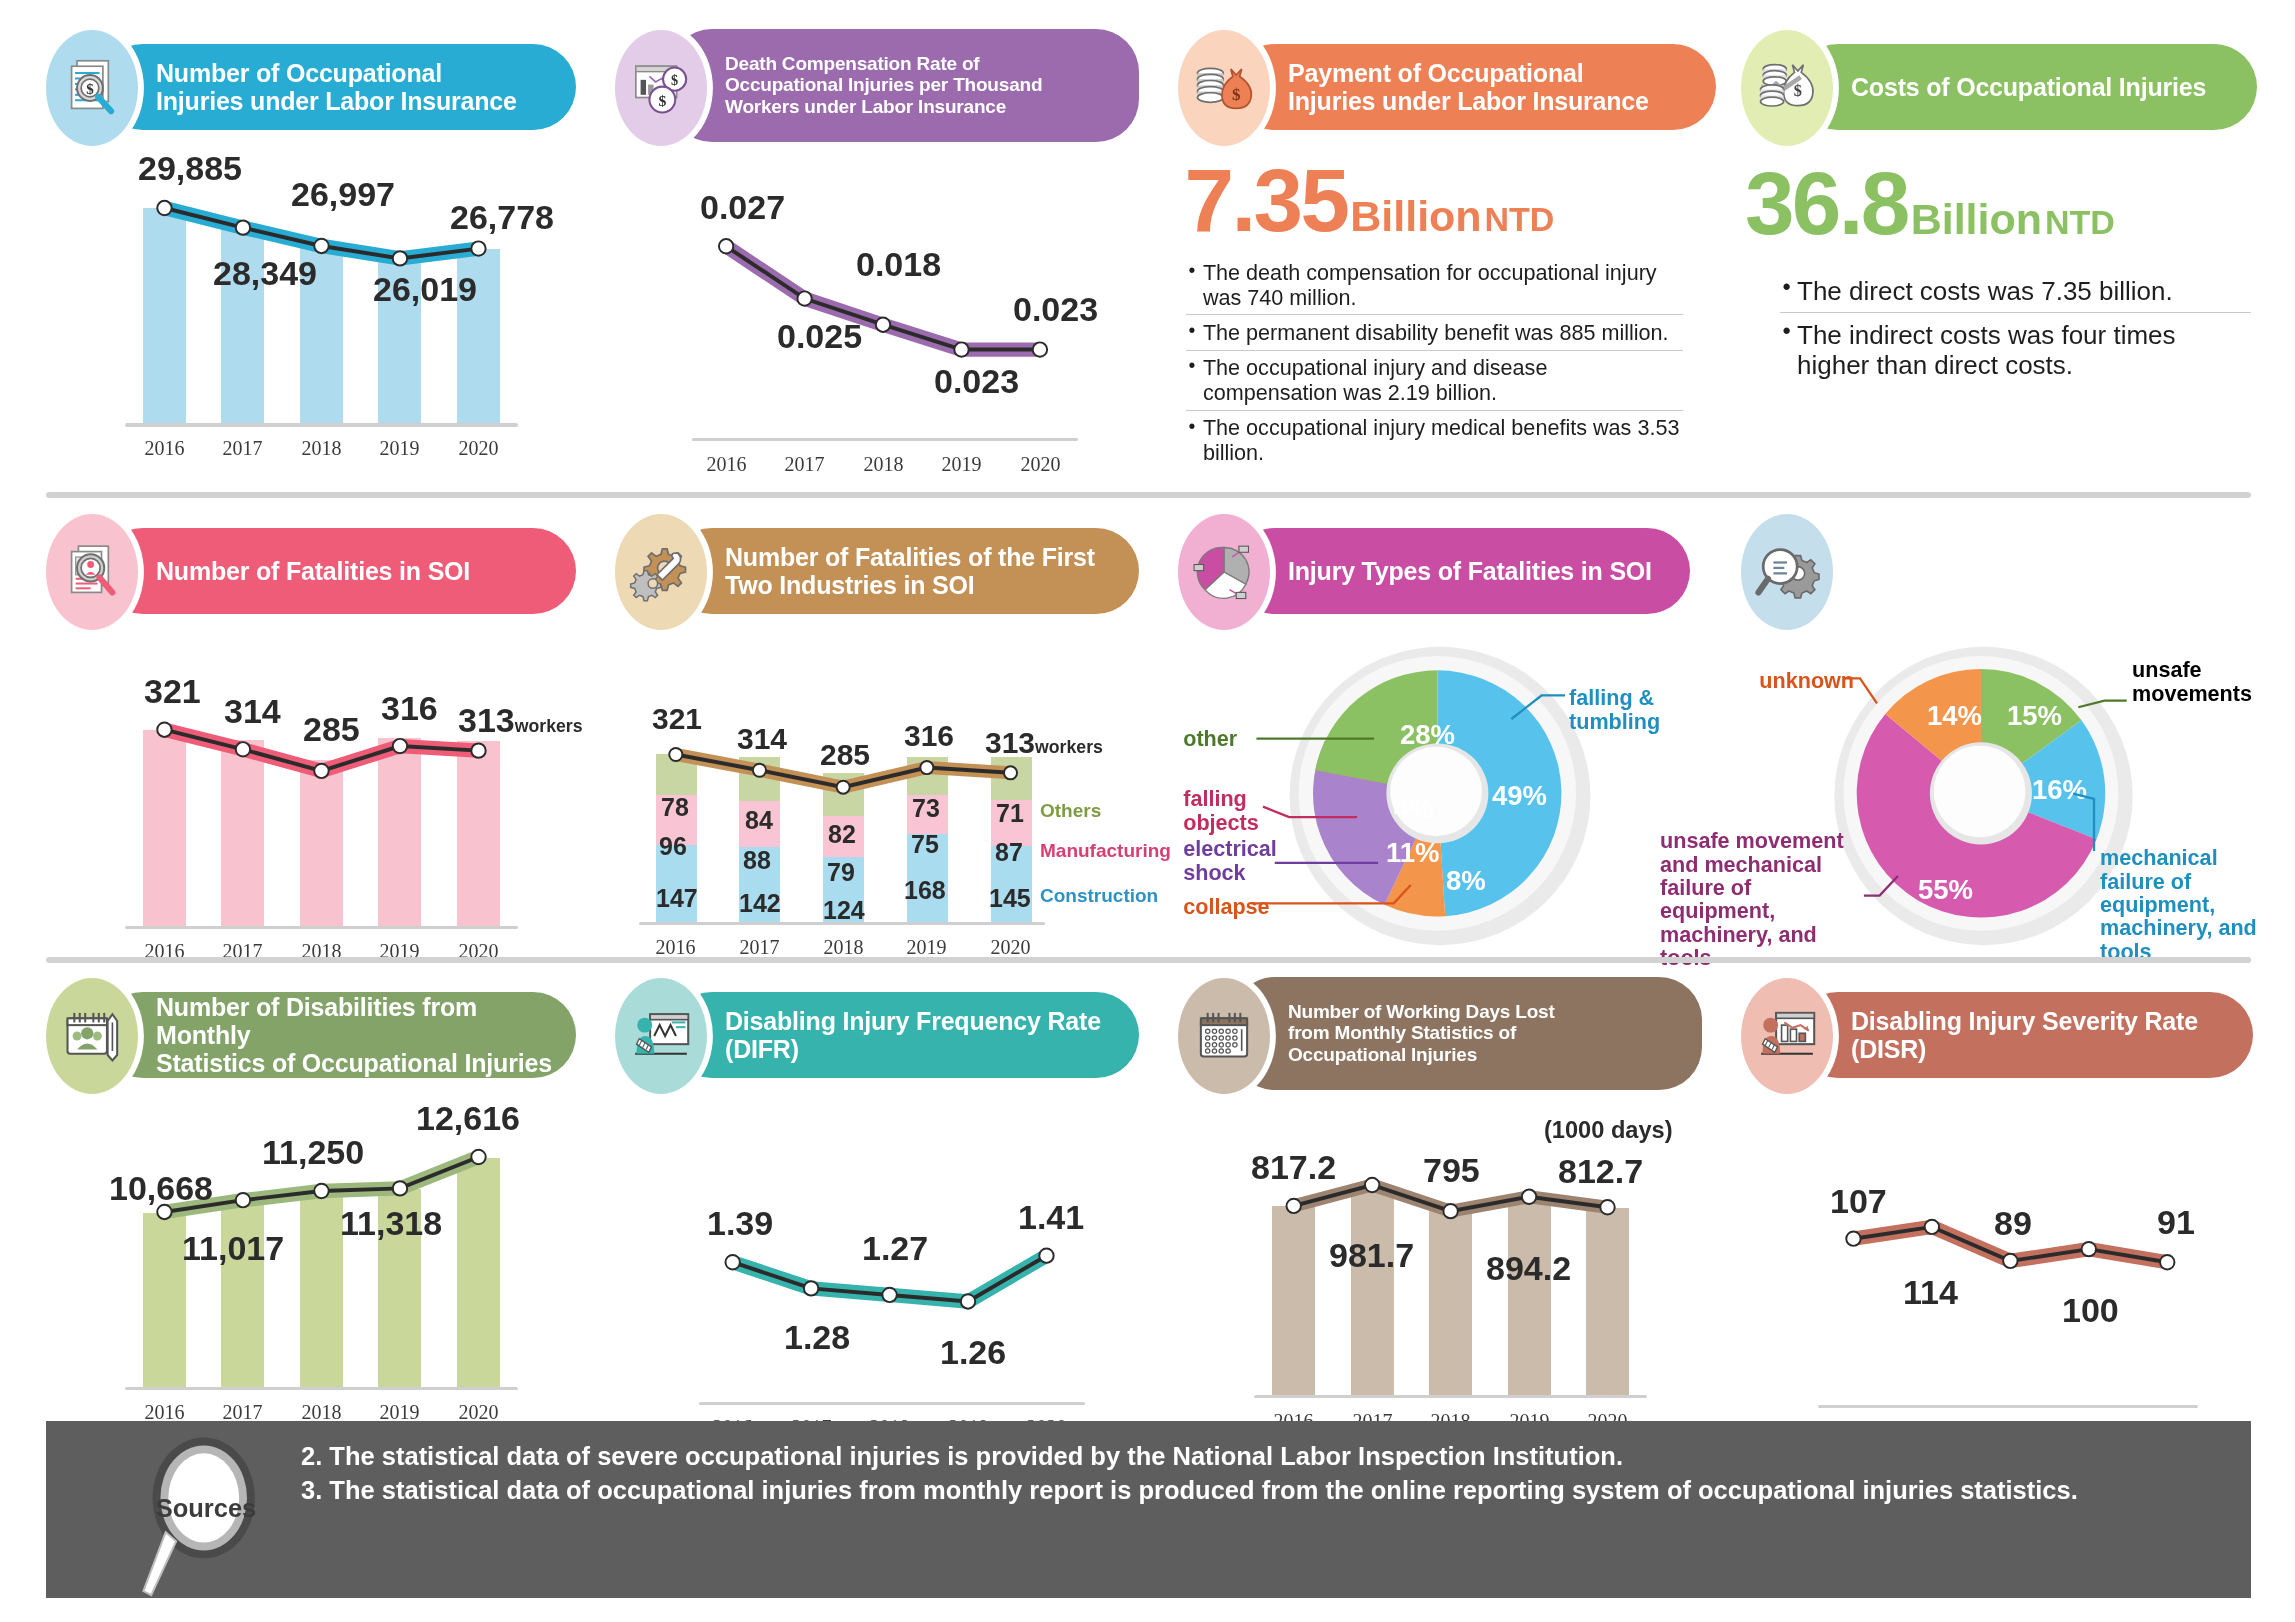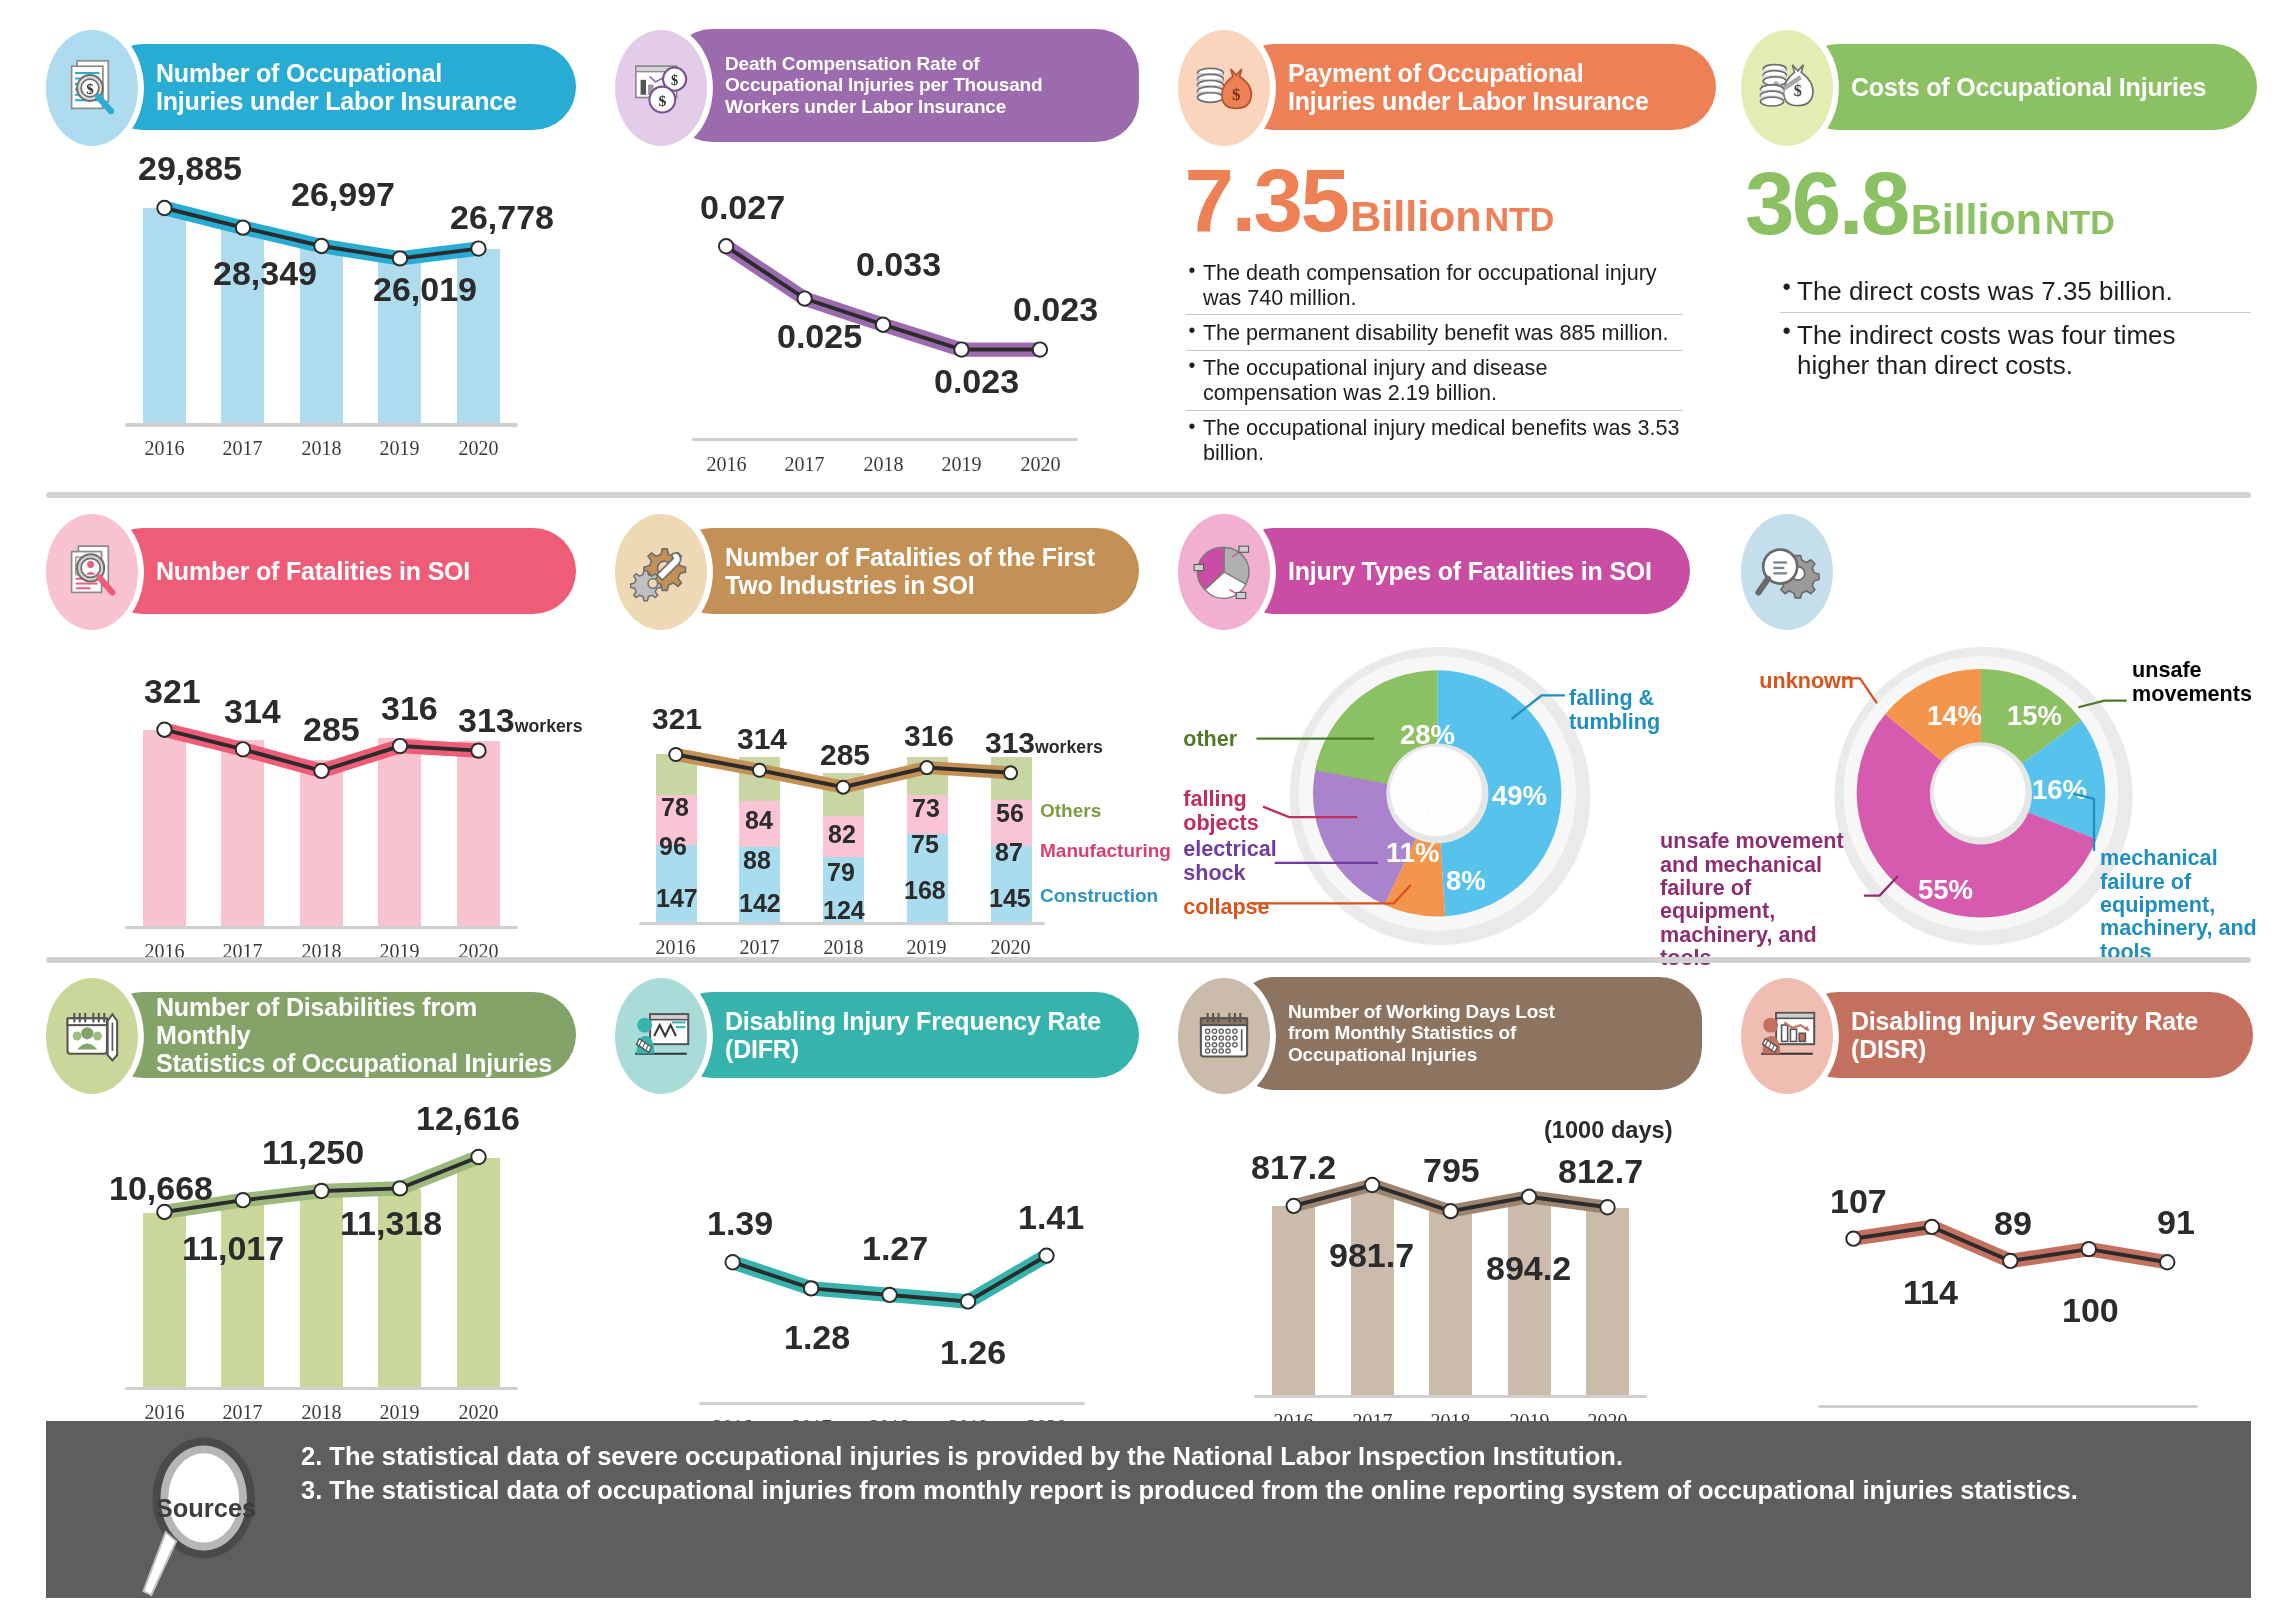--- a/index.html
+++ b/index.html
@@ -205,21 +205,21 @@
         <g fill="#fff" stroke="#2b2b2b" stroke-width="3">
           <circle cx="170" cy="110" r="11"></circle>
             <circle cx="290" cy="190" r="11"></circle>
           <circle cx="410" cy="230" r="11"></circle>
             <circle cx="530" cy="268" r="11"></circle>
           <circle cx="650" cy="268" r="11"></circle>
         </g>
       </svg>
       <div class="dlabel big" style="left:85px; top:14.4px;">0.027</div>
       <div class="dlabel big" style="left:162px; top:143px;">0.025</div>
-      <div class="dlabel big" style="left:241px; top:71px;">0.033</div>
+      <div class="dlabel big" style="left:241px; top:71px;">0.018</div>
       <div class="dlabel big" style="left:319px; top:188px;">0.023</div>
       <div class="dlabel big" style="left:398px; top:116px;">0.023</div>
       <div class="axisline" style="left:77px; bottom:41px; width:386px;"></div>
       <div class="xlab" style="left:79px; bottom:6.5px; width:65px;">2016</div>
       <div class="xlab" style="left:157px; bottom:6.5px; width:65px;">2017</div>
       <div class="xlab" style="left:236px; bottom:6.5px; width:65px;">2018</div>
       <div class="xlab" style="left:314px; bottom:6.5px; width:65px;">2019</div>
       <div class="xlab" style="left:393px; bottom:6.5px; width:65px;">2020</div>
     </div>
   </div>
@@ -431,21 +431,21 @@
       <div class="dlabel sml" style="left:124px; top:247px;">142</div>
 
       <div class="dlabel sml" style="left:213px; top:178px;">82</div>
       <div class="dlabel sml" style="left:212px; top:216px;">79</div>
       <div class="dlabel sml" style="left:208px; top:254px;">124</div>
 
       <div class="dlabel sml" style="left:297px; top:152px;">73</div>
       <div class="dlabel sml" style="left:296px; top:188px;">75</div>
       <div class="dlabel sml" style="left:289px; top:234px;">168</div>
 
-      <div class="dlabel sml" style="left:381px; top:157px;">56</div>
+      <div class="dlabel sml" style="left:381px; top:157px;">71</div>
       <div class="dlabel sml" style="left:380px; top:196px;">87</div>
       <div class="dlabel sml" style="left:374px; top:242px;">145</div>
 
       <div class="legend-lab" style="left:425px; top:158px; color:#7E9C45;">Others</div>
       <div class="legend-lab" style="left:425px; top:198px; color:#D63F72;">Manufacturing</div>
       <div class="legend-lab" style="left:425px; top:243px; color:#2C93C4;">Construction</div>
 
       <div class="axisline" style="left:23.6px; bottom:44px; width:406px;"></div>
       <div class="xlab" style="left:28px;  bottom:10.5px; width:65px;">2016</div>
       <div class="xlab" style="left:112px; bottom:10.5px; width:65px;">2017</div>

